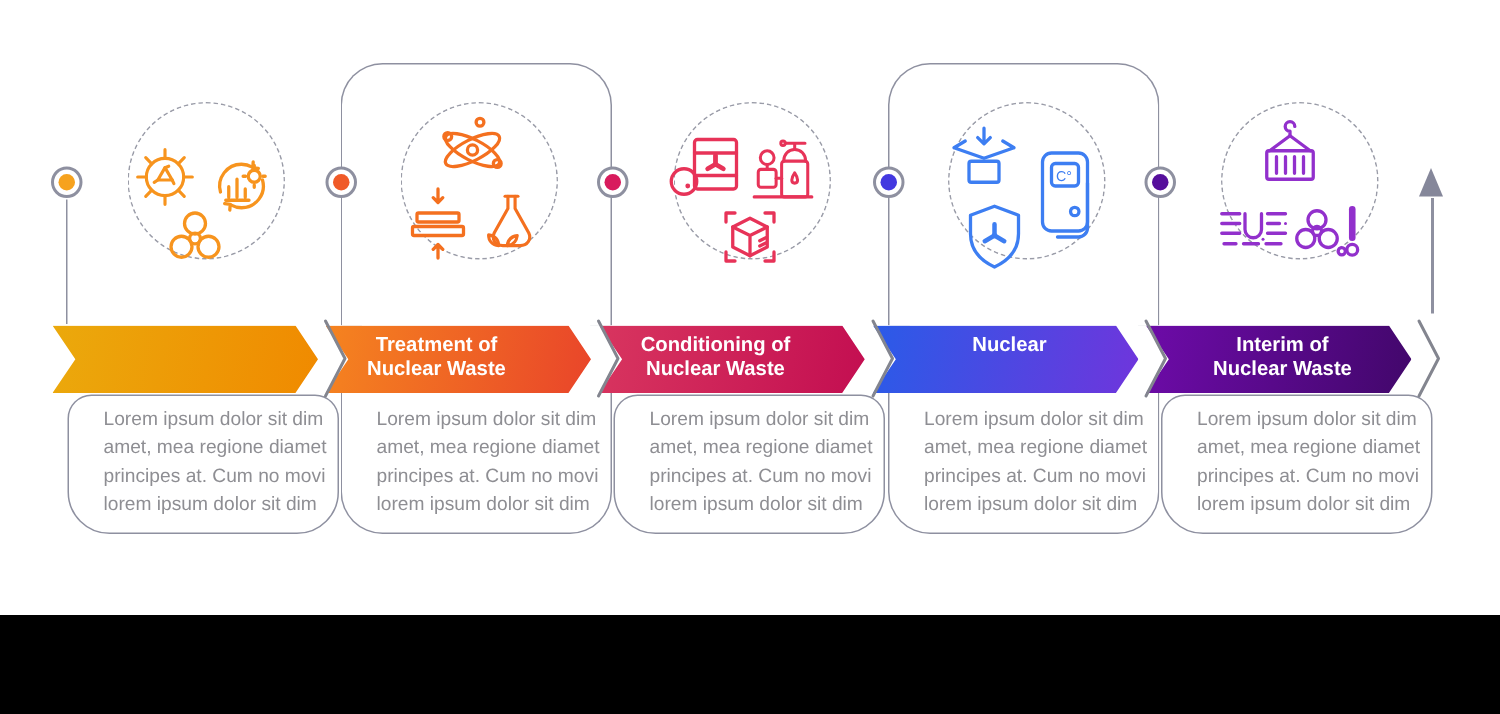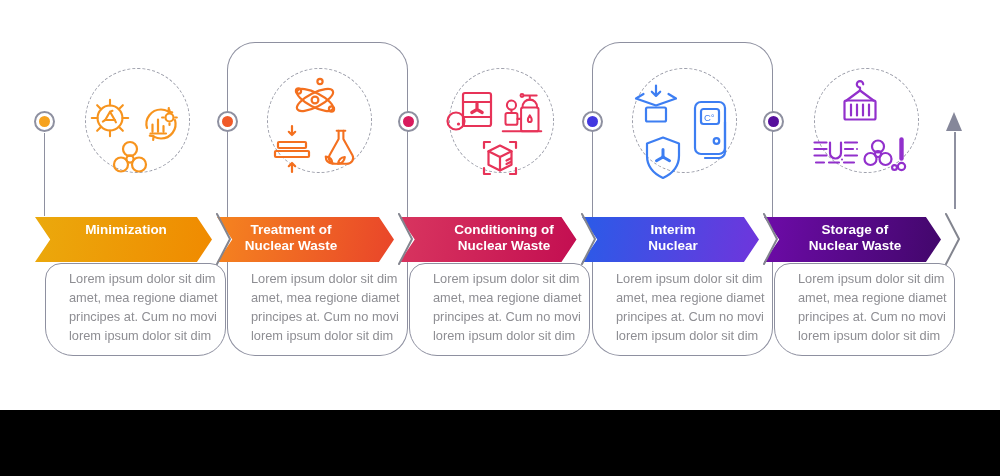--- a/index.html
+++ b/index.html
@@ -237,36 +237,34 @@
       <polyline points="2,3 15,28 2,53" fill="none" stroke="#83858F" stroke-width="2" stroke-linecap="round" stroke-linejoin="round"></polyline>
     </svg>
   <svg class="chev" style="left:762px" viewBox="0 0 18 56">
       <polyline points="2,3 15,28 2,53" fill="none" stroke="#83858F" stroke-width="2" stroke-linecap="round" stroke-linejoin="round"></polyline>
     </svg>
   <svg class="chev" style="left:944px" viewBox="0 0 18 56">
       <polyline points="2,3 15,28 2,53" fill="none" stroke="#83858F" stroke-width="2" stroke-linecap="round" stroke-linejoin="round"></polyline>
     </svg>
 
   <div class="banner-text" style="left:61px">
-    <div>Minimization</div>
   </div>
   <div class="banner-text" style="left:226px">
     <div>Treatment of</div>
       <div>Nuclear Waste</div>
   </div>
-  <div class="banner-text" style="left:439px">
+  <div class="banner-text" style="left:412px">
     <div>Conditioning of</div>
       <div>Nuclear Waste</div>
   </div>
   <div class="banner-text" style="left:608px">
-    <div>Interim</div>
       <div>Nuclear</div>
   </div>
   <div class="banner-text" style="left:790px">
-    <div>Storage of</div>
+    <div>Interim of</div>
       <div>Nuclear Waste</div>
   </div>
 
   <div class="desc" style="left:69px">
     <div>Lorem ipsum dolor sit dim</div>
       <div>amet, mea regione diamet</div>
     <div>principes at. Cum no movi</div>
       <div>lorem ipsum dolor sit dim</div>
   </div>
   <div class="desc" style="left:251px">

